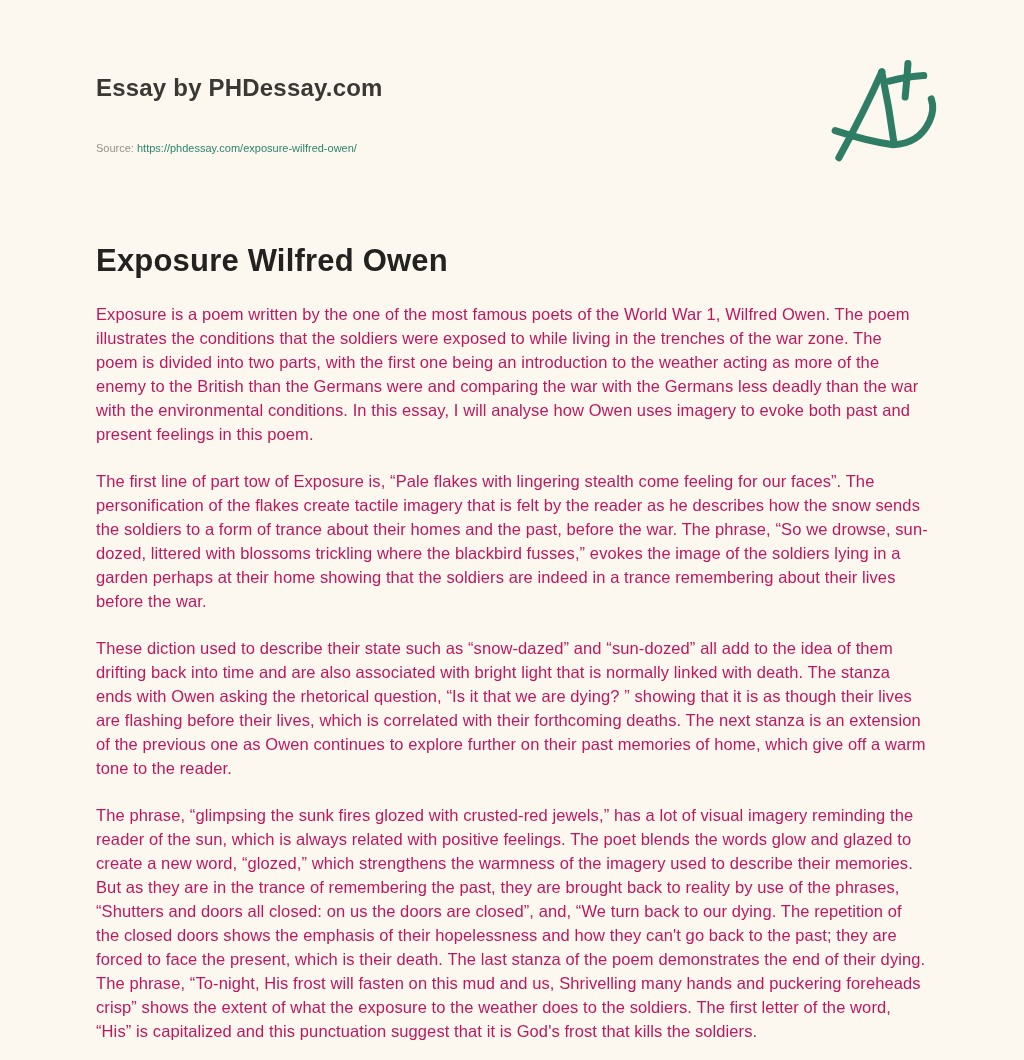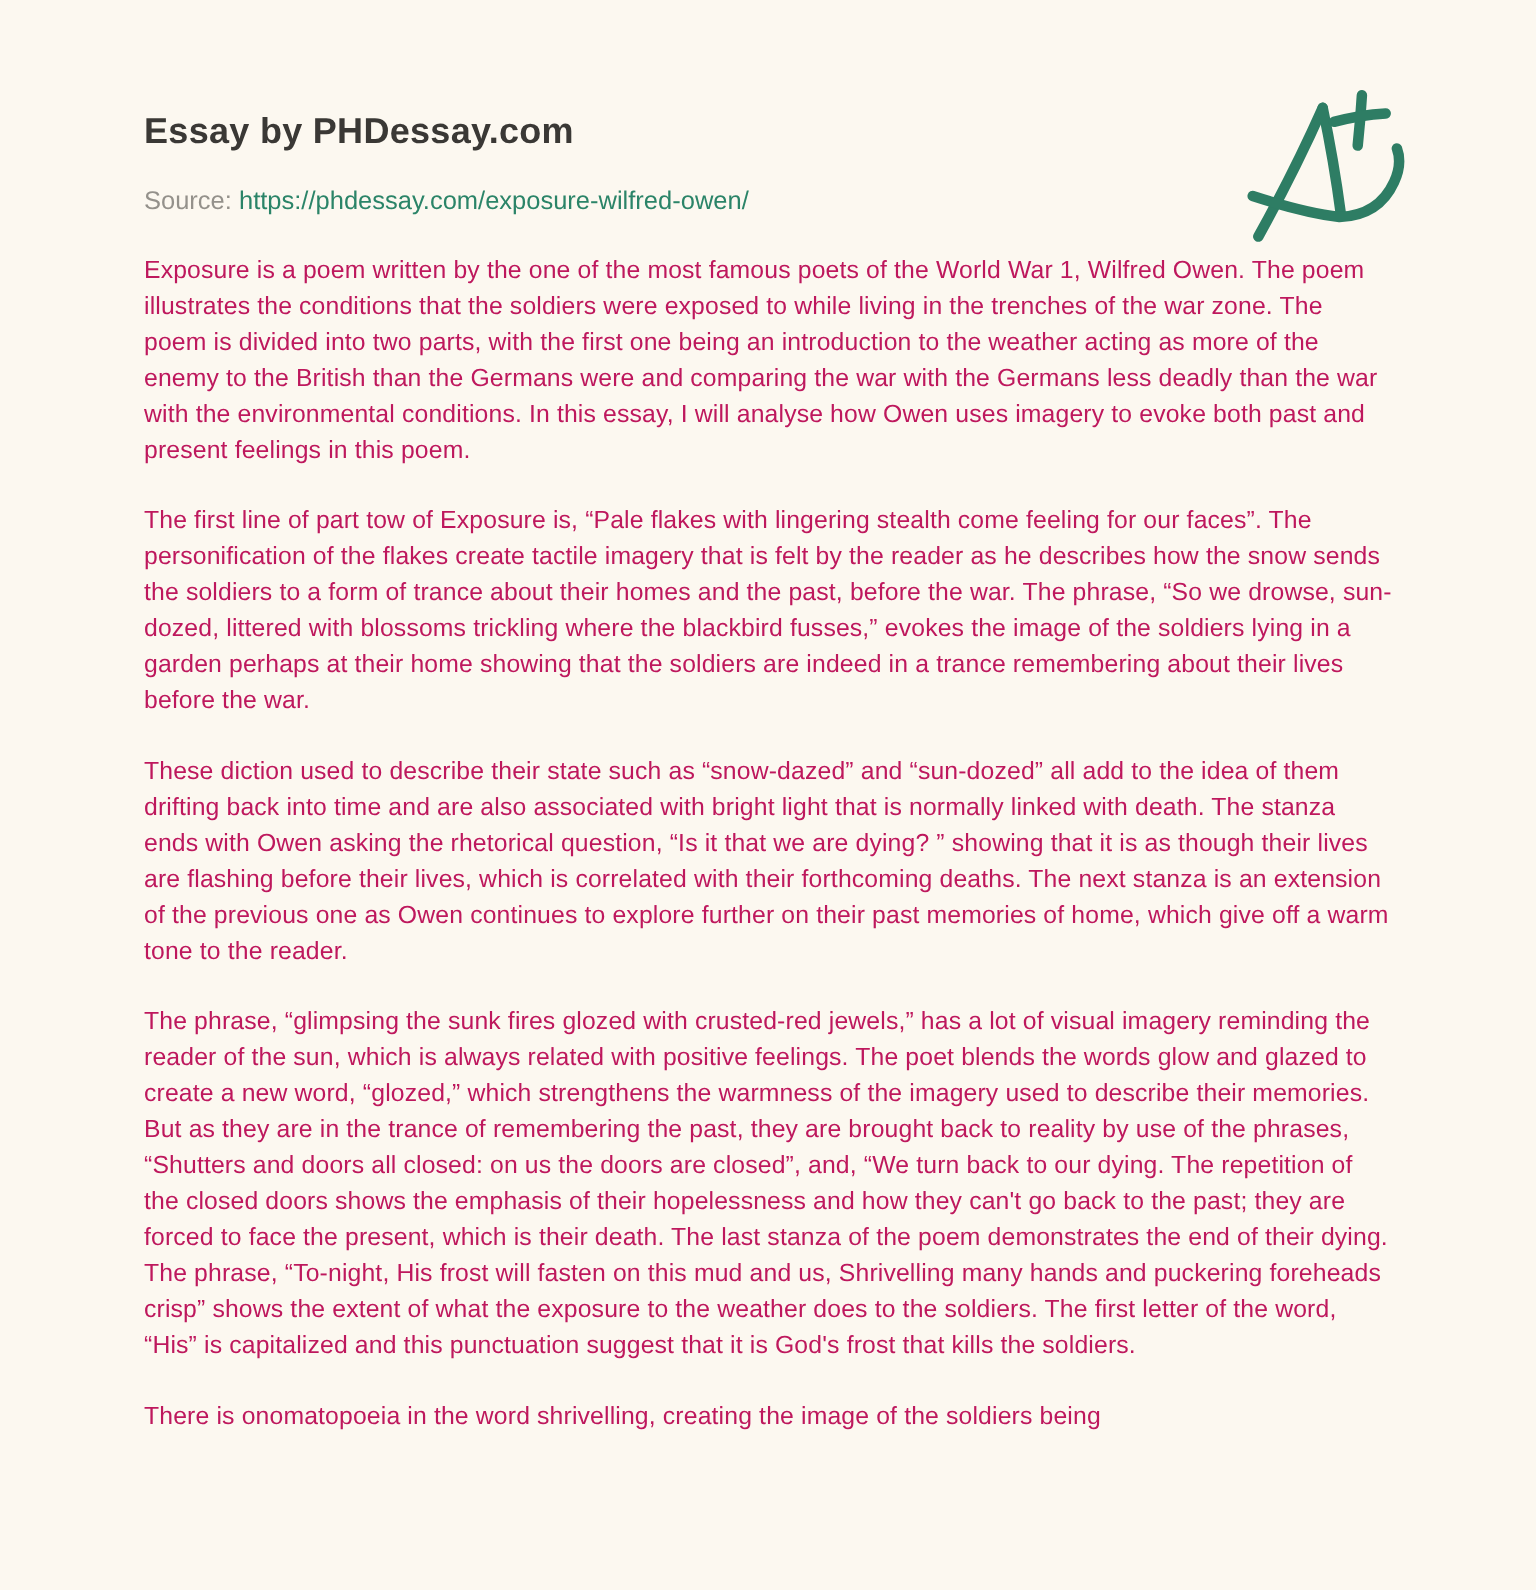--- a/index.html
+++ b/index.html
@@ -23,22 +23,22 @@
   .site-title {
     margin: 0;
     padding-top: 74px;
     font-size: 24px;
     font-weight: 700;
     line-height: 1.2;
     color: #3a3835;
     letter-spacing: 0.2px;
   }
   .source-row {
-    margin-top: 19px;
-    font-size: 17px;
+    margin-top: 33px;
+    font-size: 11px;
     line-height: 24px;
     color: #94918b;
   }
   .source-link {
     color: #2b8468;
     text-decoration: none;
   }
   .logo {
     position: absolute;
     top: 56px;
@@ -88,20 +88,21 @@
 
         <path d="M8 80 Q 45 92 70 95 Q 98 94 109 70 Q 115 57 111 46"></path>
 
         <path d="M86 8 Q 85 25 83 44"></path>
 
         <path d="M66 27 Q 85 22 103 21"></path>
       </g>
     </svg>
   </div>
 
+  <h1 class="essay-title">Exposure Wilfred Owen</h1>
 
   <div class="essay-body">
     <p>Exposure is a poem written by the one of the most famous poets of the World War 1, Wilfred Owen. The poem illustrates the conditions that the soldiers were exposed to while living in the trenches of the war zone. The poem is divided into two parts, with the first one being an introduction to the weather acting as more of the enemy to the British than the Germans were and comparing the war with the Germans less deadly than the war with the environmental conditions. In this essay, I will analyse how Owen uses imagery to evoke both past and present feelings in this poem.</p>
     <p>The first line of part tow of Exposure is, “Pale flakes with lingering stealth come feeling for our faces”. The personification of the flakes create tactile imagery that is felt by the reader as he describes how the snow sends the soldiers to a form of trance about their homes and the past, before the war. The phrase, “So we drowse, sun-dozed, littered with blossoms trickling where the blackbird fusses,” evokes the image of the soldiers lying in a garden perhaps at their home showing that the soldiers are indeed in a trance remembering about their lives before the war.</p>
     <p>These diction used to describe their state such as “snow-dazed” and “sun-dozed” all add to the idea of them drifting back into time and are also associated with bright light that is normally linked with death. The stanza ends with Owen asking the rhetorical question, “Is it that we are dying? ” showing that it is as though their lives are flashing before their lives, which is correlated with their forthcoming deaths. The next stanza is an extension of the previous one as Owen continues to explore further on their past memories of home, which give off a warm tone to the reader.</p>
     <p>The phrase, “glimpsing the sunk fires glozed with crusted-red jewels,” has a lot of visual imagery reminding the reader of the sun, which is always related with positive feelings. The poet blends the words glow and glazed to create a new word, “glozed,” which strengthens the warmness of the imagery used to describe their memories. But as they are in the trance of remembering the past, they are brought back to reality by use of the phrases, “Shutters and doors all closed: on us the doors are closed”, and, “We turn back to our dying. The repetition of the closed doors shows the emphasis of their hopelessness and how they can't go back to the past; they are forced to face the present, which is their death. The last stanza of the poem demonstrates the end of their dying. The phrase, “To-night, His frost will fasten on this mud and us, Shrivelling many hands and puckering foreheads crisp” shows the extent of what the exposure to the weather does to the soldiers. The first letter of the word, “His” is capitalized and this punctuation suggest that it is God's frost that kills the soldiers.</p>
     <p>There is onomatopoeia in the word shrivelling, creating the image of the soldiers being</p>
   </div>
 
 </div>

